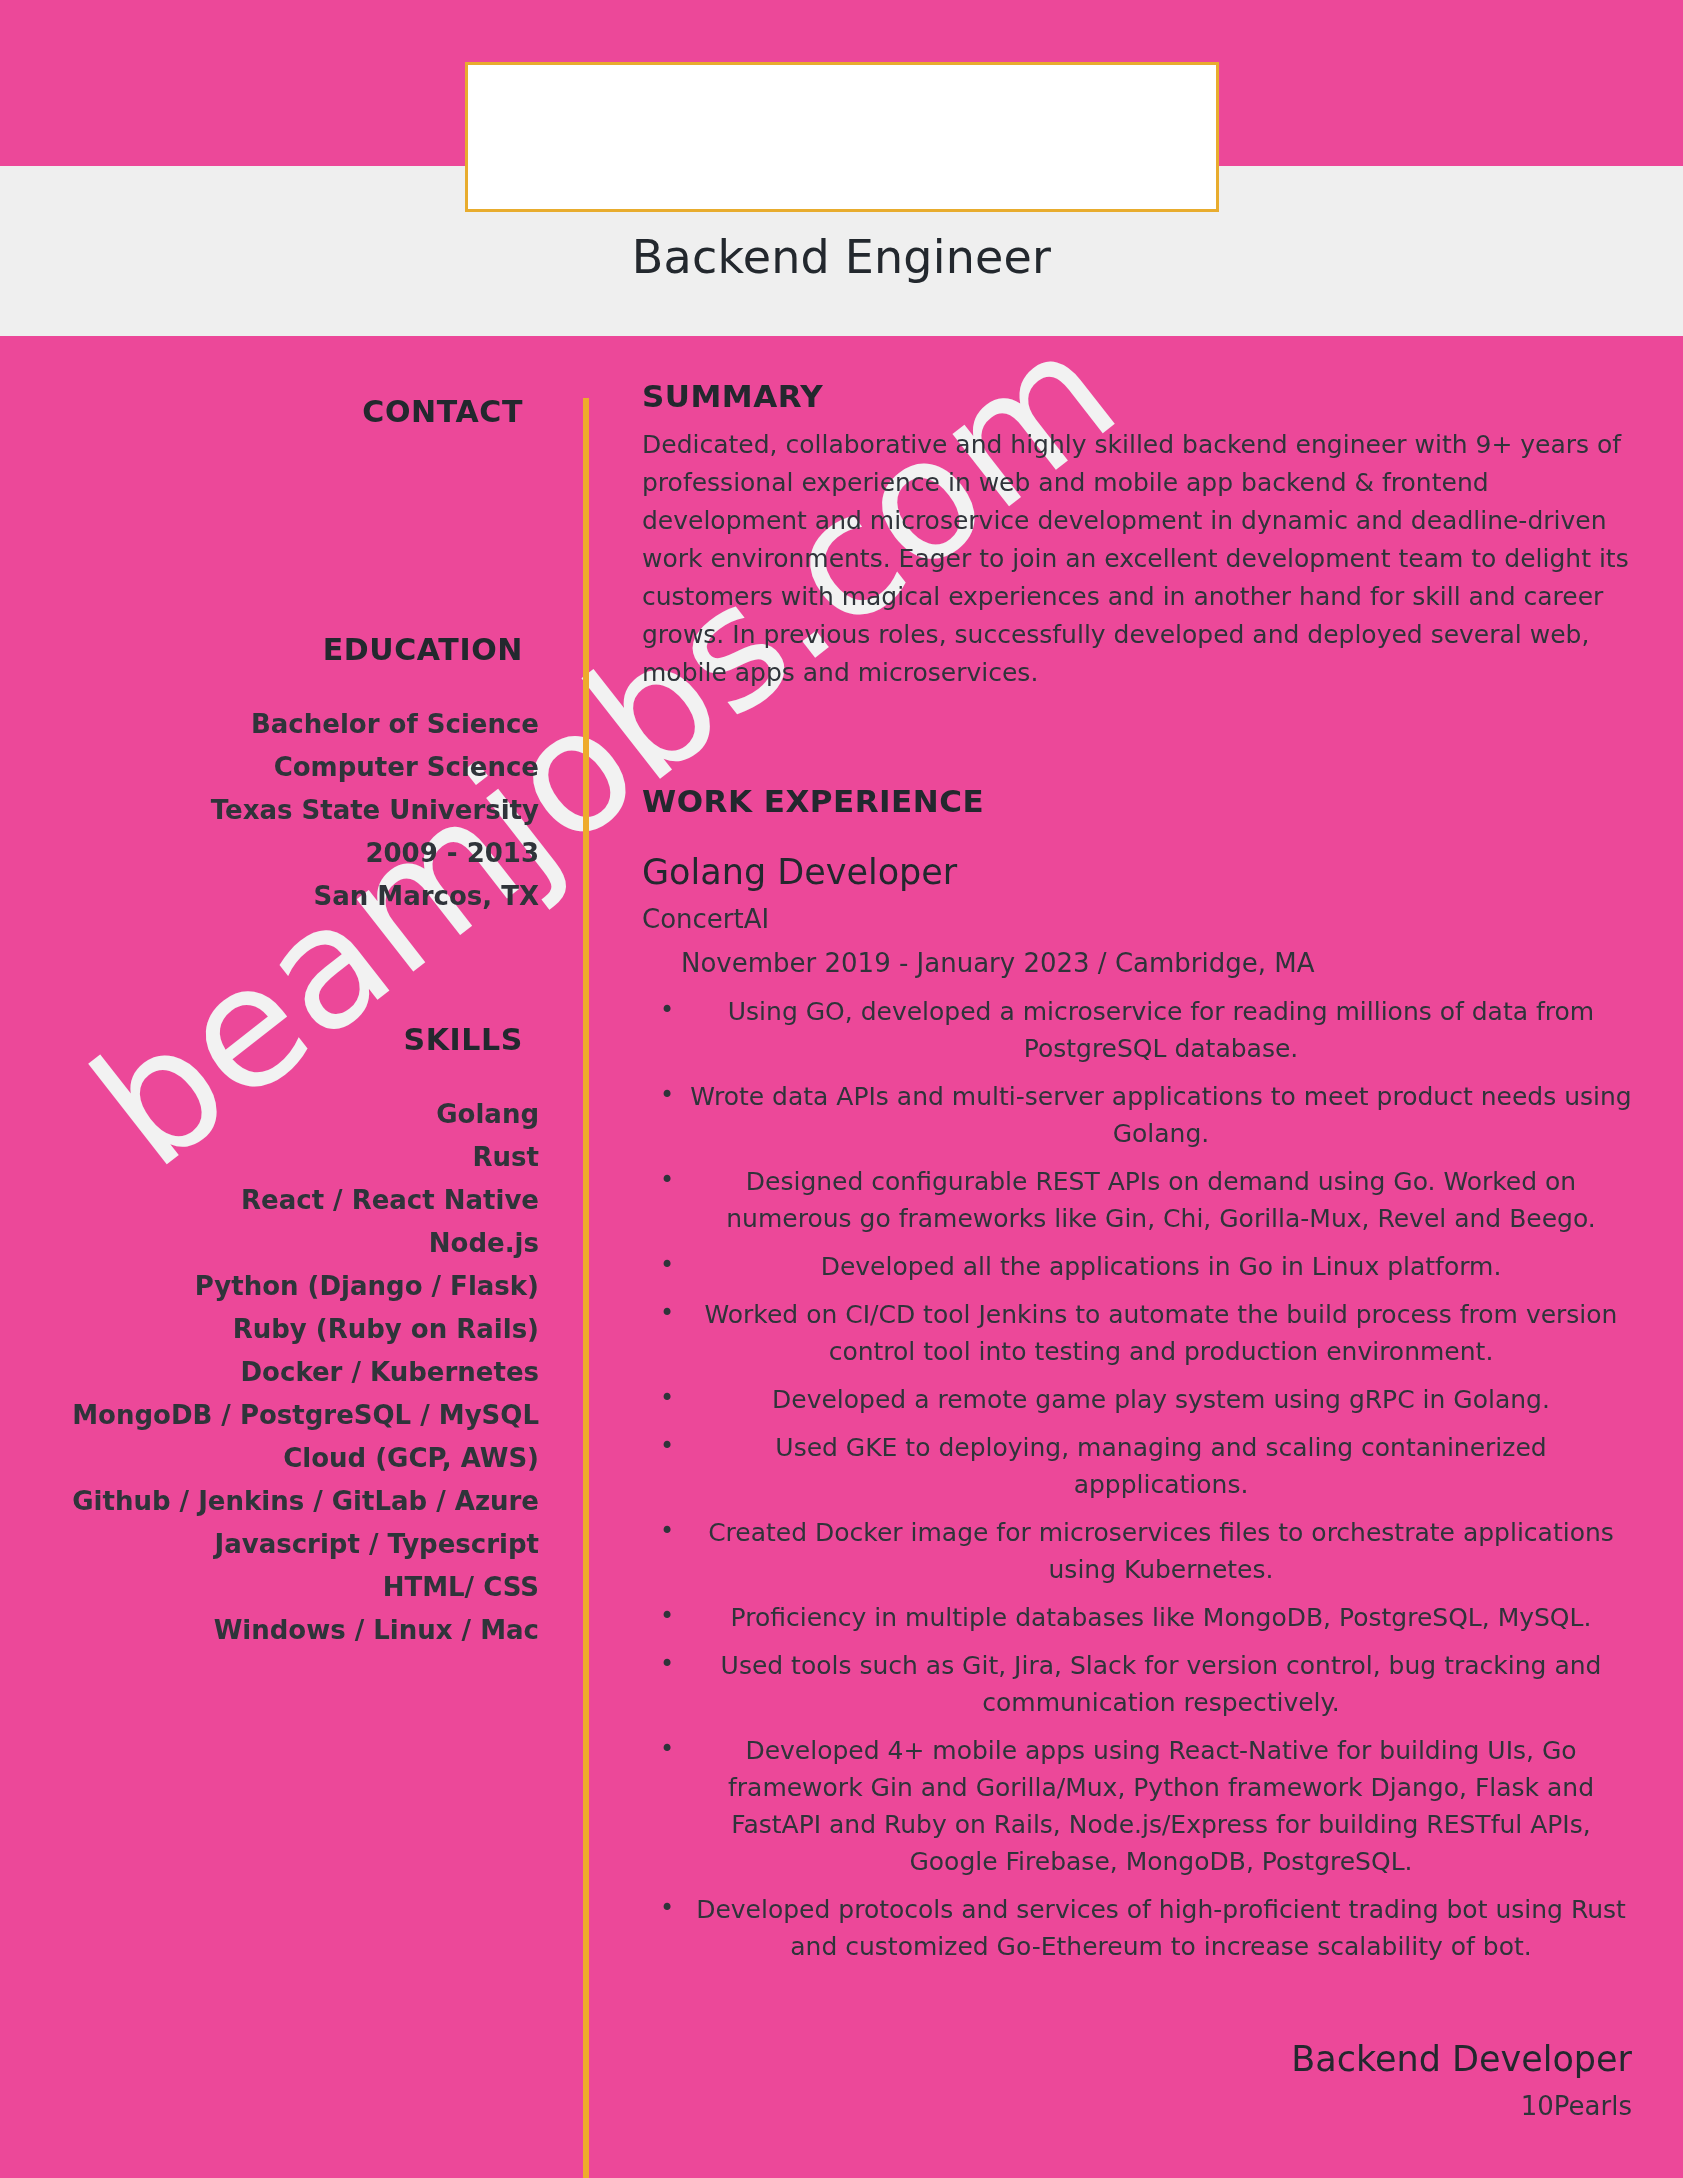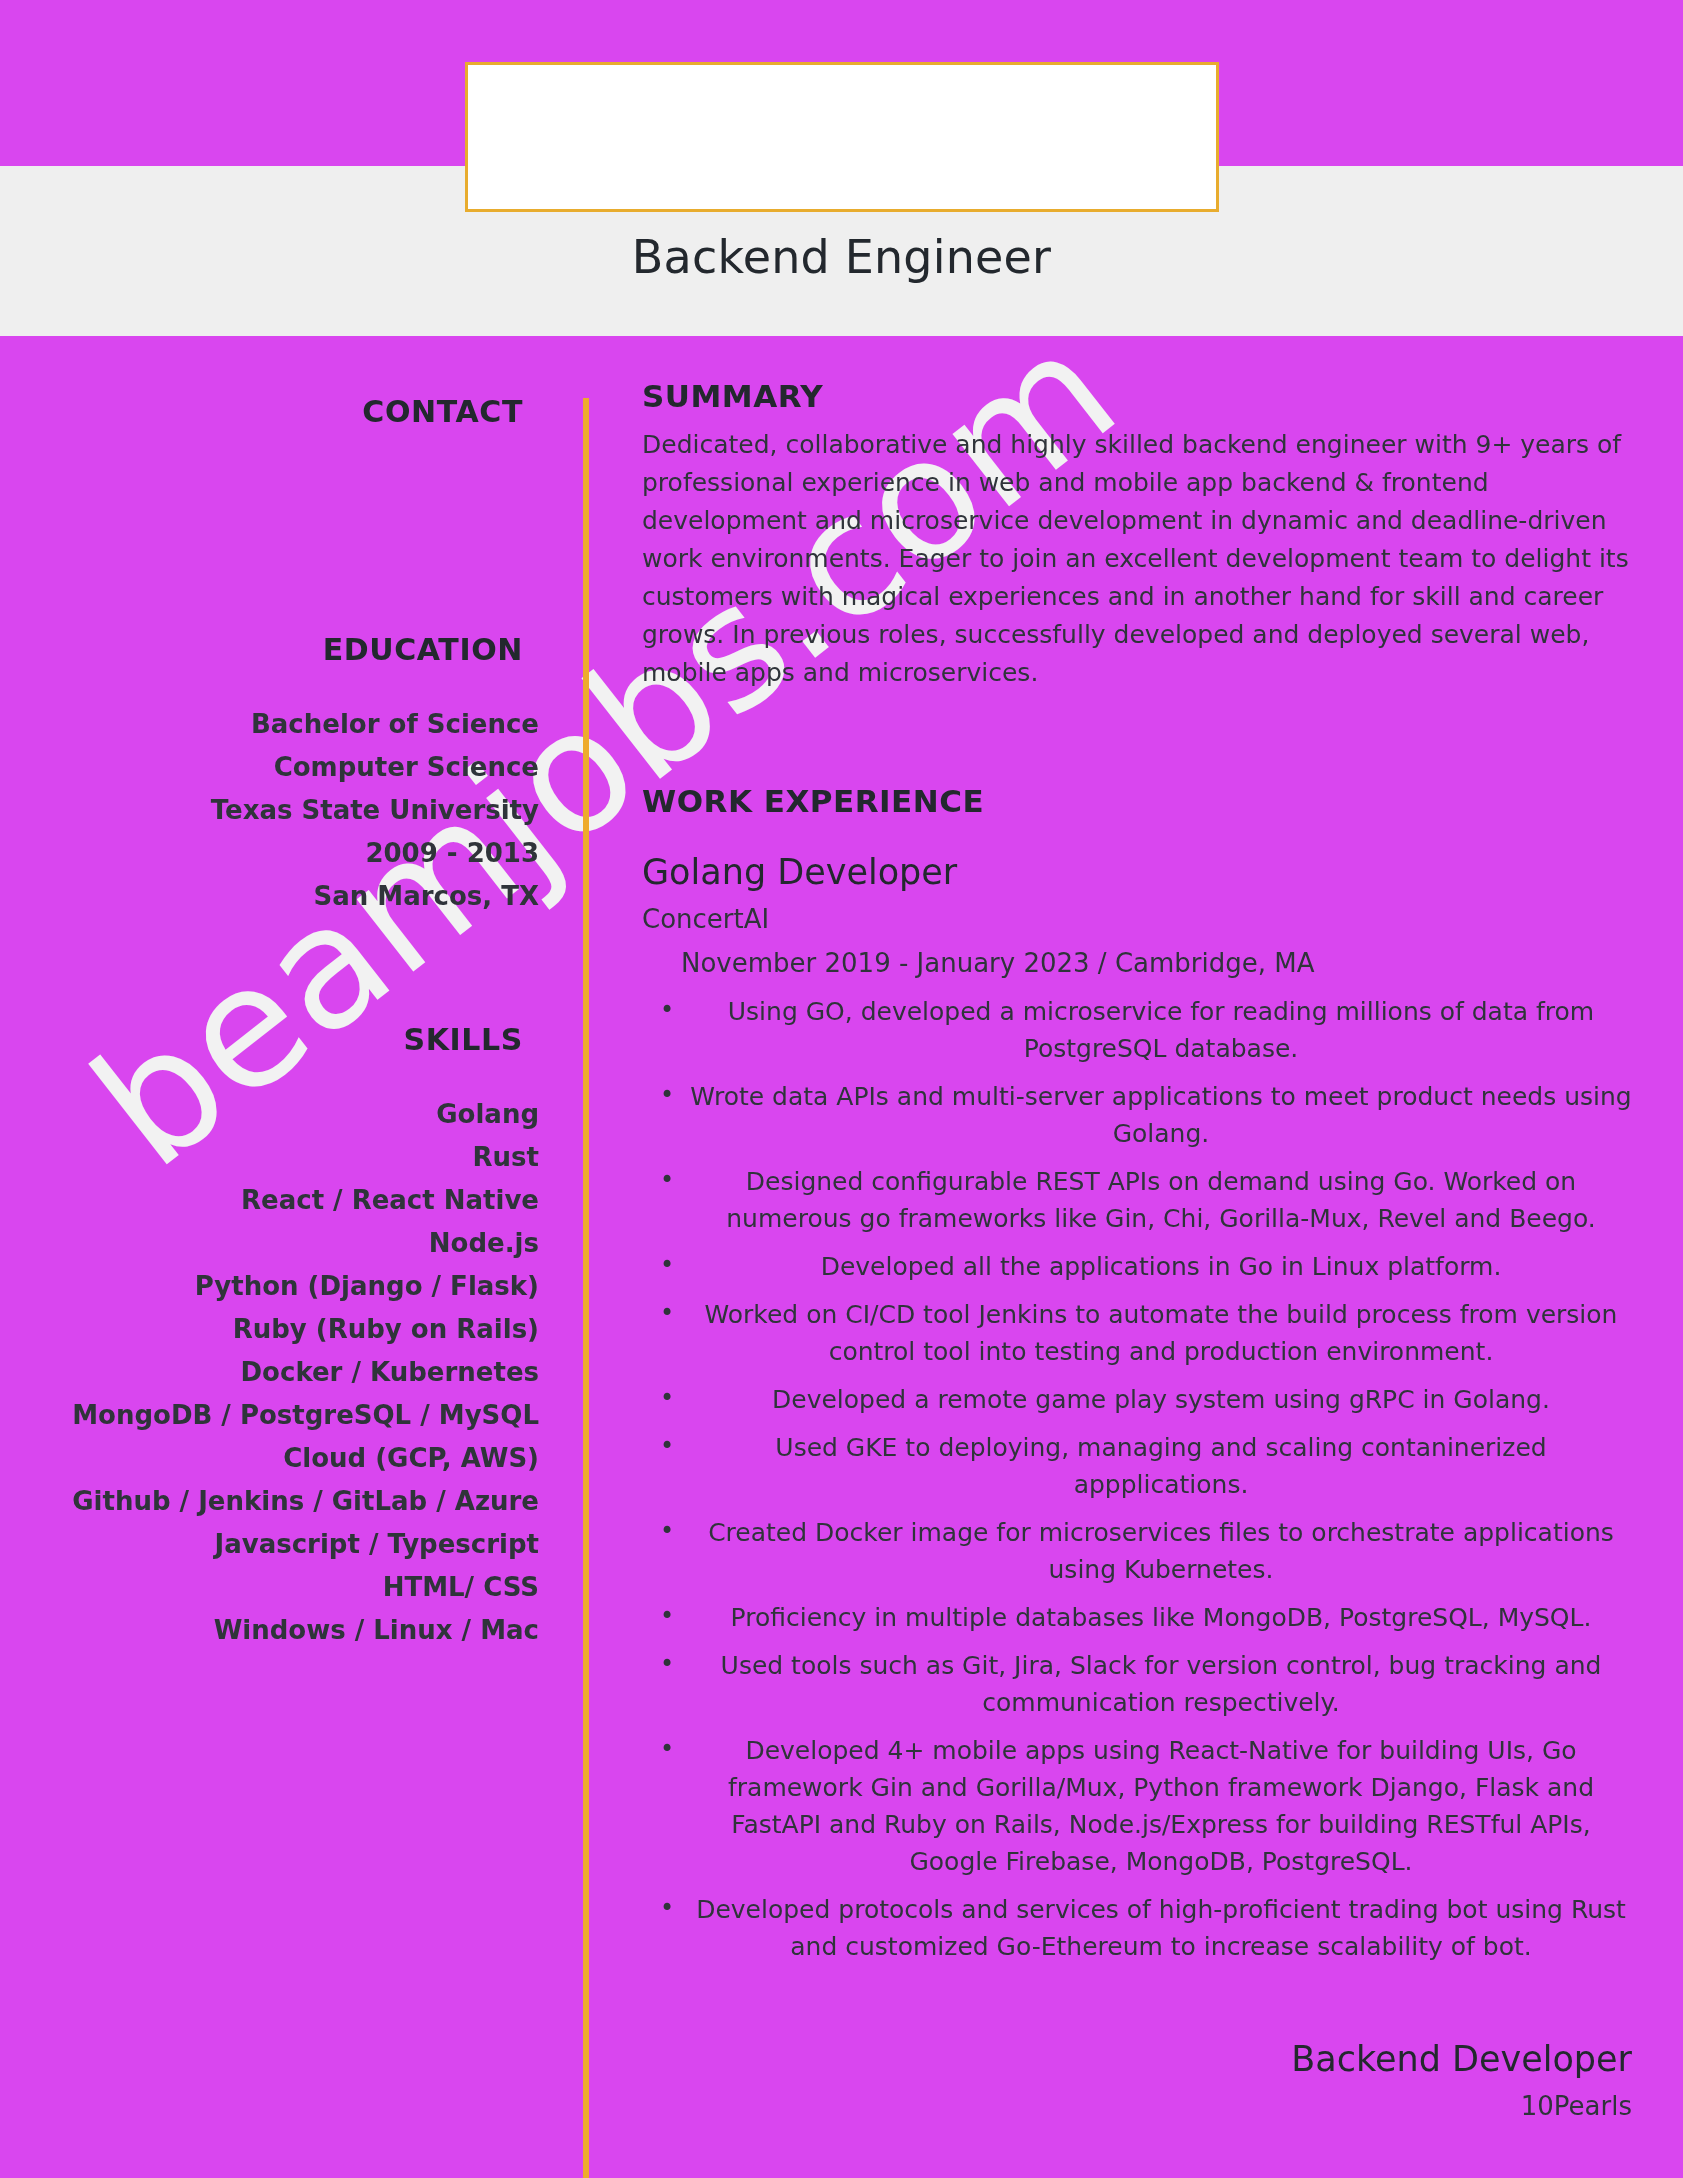--- a/index.html
+++ b/index.html
@@ -14,21 +14,21 @@
     color: #2b3036;
     position: relative;
     overflow: hidden;
   }
 
   
   #page {
     position: relative;
     width: 1683px;
     height: 2178px;
-    background: #d946ef;
+    background: #ec4899;
   }
 
   
   .header-band {
     position: absolute;
     left: 0;
     top: 166px;
     width: 1683px;
     height: 170px;
     background: #efefef;

